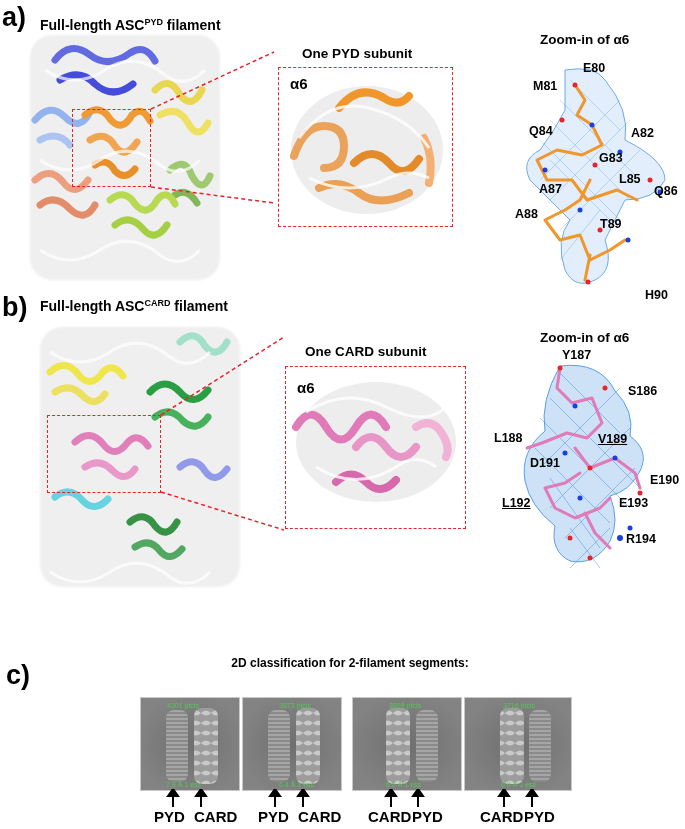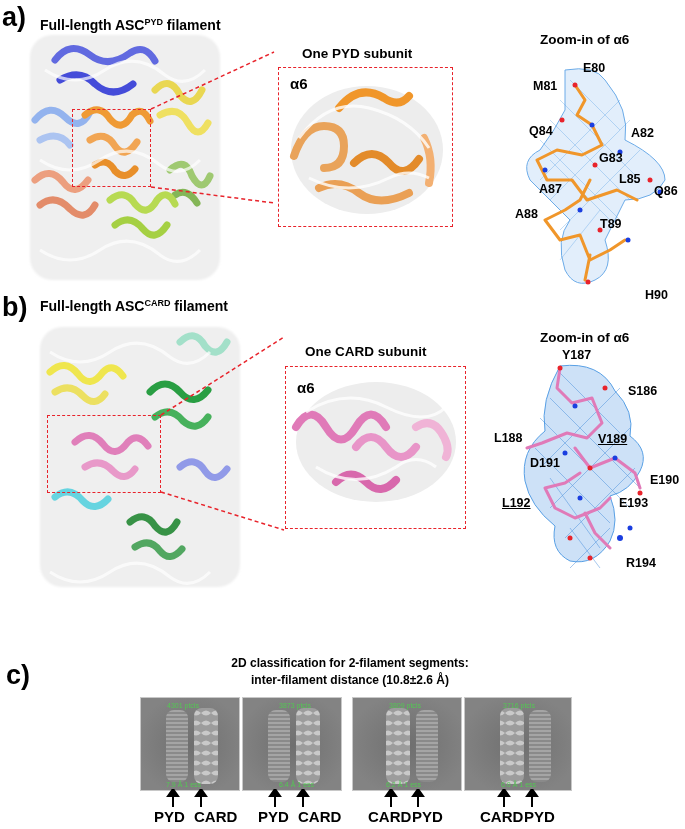--- a/index.html
+++ b/index.html
@@ -202,26 +202,25 @@
   </svg>
 </div>
 <div class="abs res-label" style="left:562px;top:348px;">Y187</div>
 <div class="abs res-label" style="left:620px;top:384px;margin-left:8px;">S186</div>
 <div class="abs res-label" style="left:494px;top:431px;">L188</div>
 <div class="abs res-label" style="left:598px;top:432px;text-decoration:underline;">V189</div>
 <div class="abs res-label" style="left:530px;top:456px;">D191</div>
 <div class="abs res-label" style="left:650px;top:473px;">E190</div>
 <div class="abs res-label" style="left:502px;top:496px;text-decoration:underline;">L192</div>
 <div class="abs res-label" style="left:619px;top:496px;">E193</div>
-<div class="abs res-label" style="left:626px;top:556px;">R194</div>
+<div class="abs res-label" style="left:626px;top:532px;">R194</div>
 
 <div class="abs panel-letter" style="left:6px;top:662px;">c)</div>
 <div class="abs ctitle" style="left:140px;top:655px;width:420px;">
   <div>2D classification for 2-filament segments:</div>
-  <div>inter-filament distance (10.8±2.6 Å)</div>
 </div>
 
 <div class="abs" style="left:140px;top:697px;width:545px;height:132px;">
 
   <div class="abs cls-img" style="left:0;top:0;width:100px;height:94px;">
     <svg width="100" height="94">
       <defs>
         <pattern id="stripes" width="6" height="4" patternUnits="userSpaceOnUse">
             <rect width="6" height="2" fill="#a5a5a5"></rect>
             <rect y="2" width="6" height="2" fill="#8a8a8a"></rect>

